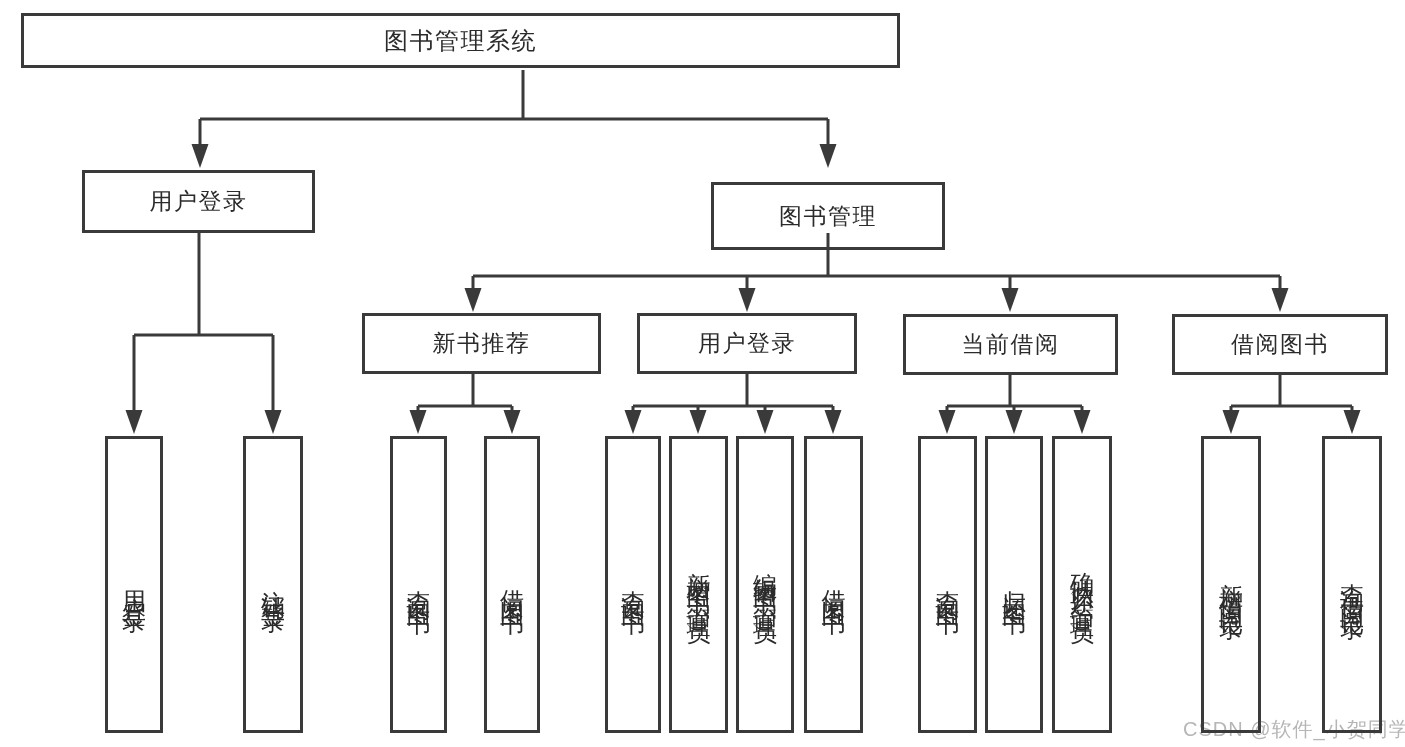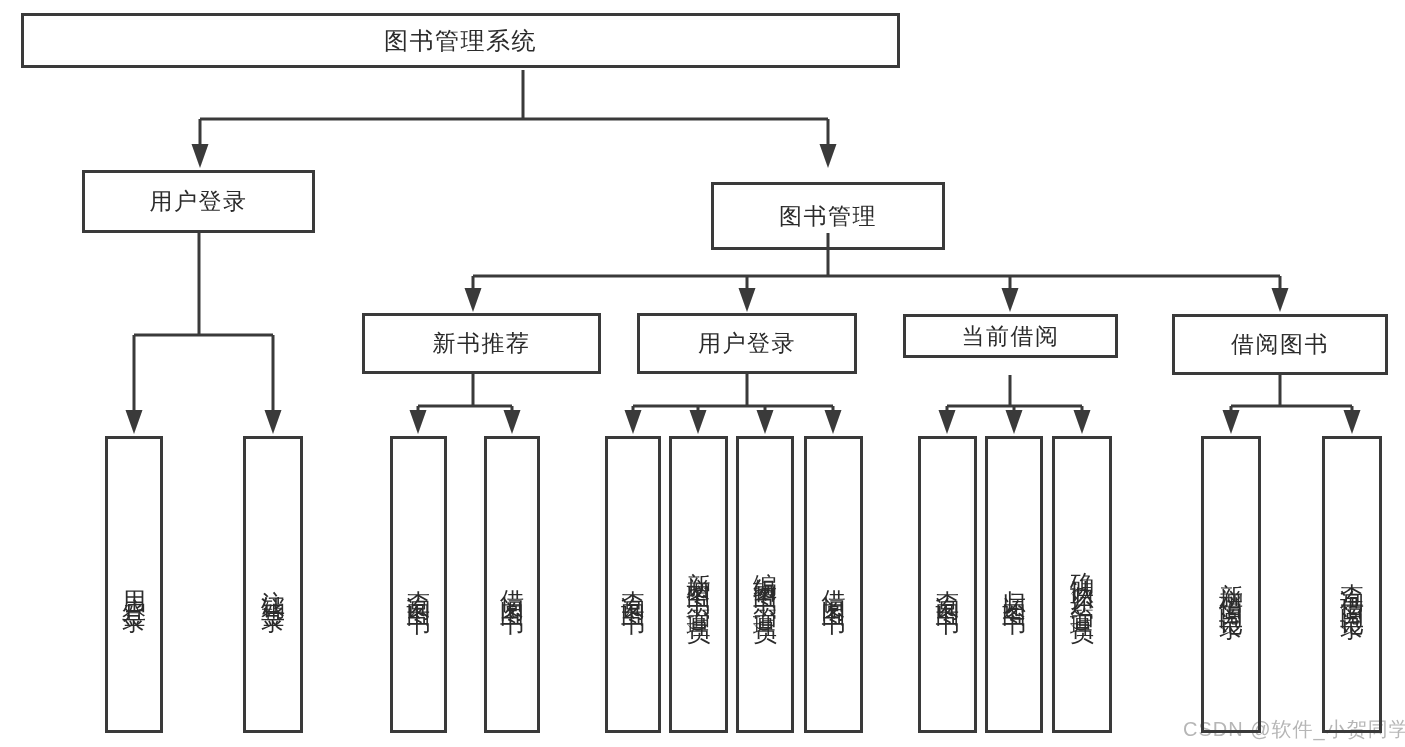--- a/index.html
+++ b/index.html
@@ -103,21 +103,21 @@
   <div class="box" style="left:711px;top:182px;width:234px;height:68px">
     <span>图书管理</span>
   </div>
 
   <div class="box" style="left:362px;top:313px;width:239px;height:61px">
     <span>新书推荐</span>
   </div>
   <div class="box" style="left:637px;top:313px;width:220px;height:61px">
     <span>用户登录</span>
   </div>
-  <div class="box" style="left:903px;top:314px;width:215px;height:44px">
+  <div class="box" style="left:903px;top:314px;width:215px;height:61px">
     <span>当前借阅</span>
   </div>
   <div class="box" style="left:1172px;top:314px;width:216px;height:61px">
     <span>借阅图书</span>
   </div>
 
   <div class="leaf" style="left:105px;top:436px;width:58px;height:297px">
     <span class="vtext">用户登录</span>
   </div>
   <div class="leaf" style="left:243px;top:436px;width:60px;height:297px">

